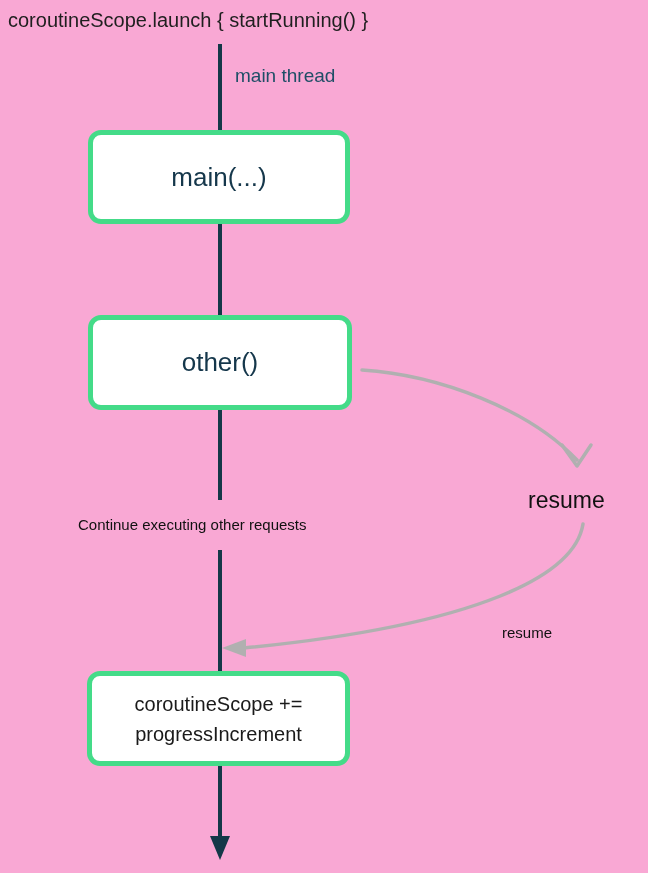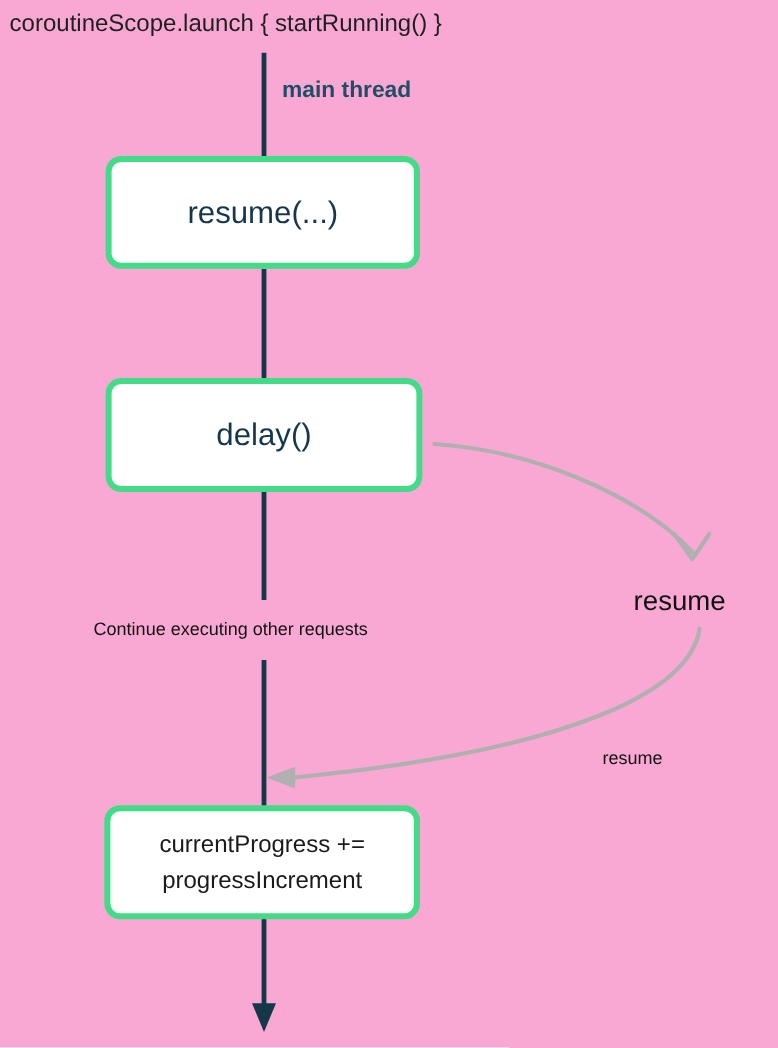--- a/index.html
+++ b/index.html
@@ -28,21 +28,20 @@
     color: #1f1f1f;
     white-space: nowrap;
   }
   .thread-label {
     position: absolute;
     left: 235px;
     top: 65px;
     font-size: 19px;
     color: #1e4e66;
     white-space: nowrap;
-    font-weight: bold;
   }
   .node {
     position: absolute;
     box-sizing: border-box;
     background: #ffffff;
     border: 5px solid #44db88;
     border-radius: 13px;
     display: flex;
     align-items: center;
     justify-content: center;
@@ -107,31 +106,31 @@
 
     <path d="M 583 524 C 575 575 480 625 244 648" fill="none" stroke="#b0b0b0" stroke-width="3.5" stroke-linecap="round"></path>
     <polygon points="222,648 246,639 246,657" fill="#b0b0b0"></polygon>
   </svg>
 
   <div class="title">coroutineScope.launch { startRunning() }</div>
 
   <div class="thread-label">main thread</div>
 
   <div class="node node-while">
-    <span class="node-label">resume(...)</span>
+    <span class="node-label">main(...)</span>
   </div>
 
   <div class="node node-delay">
-    <span class="node-label">delay()</span>
+    <span class="node-label">other()</span>
   </div>
 
   <div class="continue-note">Continue executing other requests</div>
 
   <div class="suspend-label">resume</div>
 
   <div class="resume-label">resume</div>
 
   <div class="node node-progress">
-    <span class="node-label-small">currentProgress +=
+    <span class="node-label-small">coroutineScope +=
 progressIncrement</span>
   </div>
 
 </div>
 
 </body></html>

